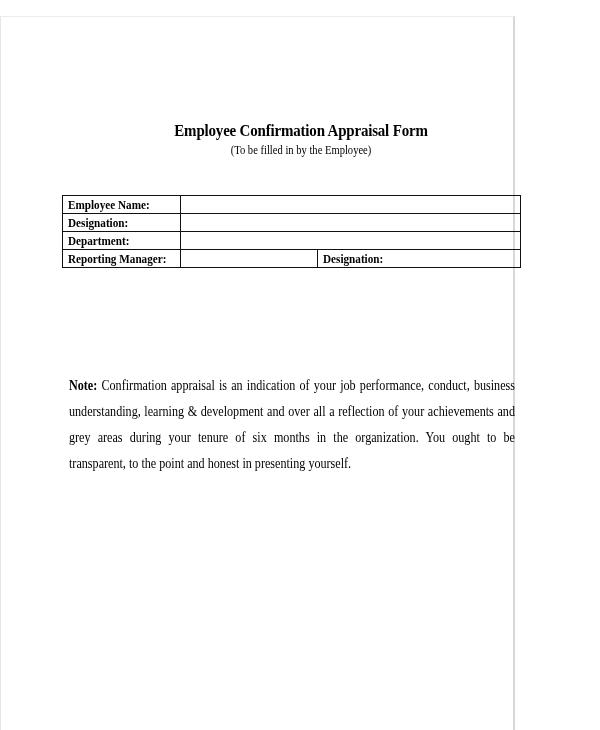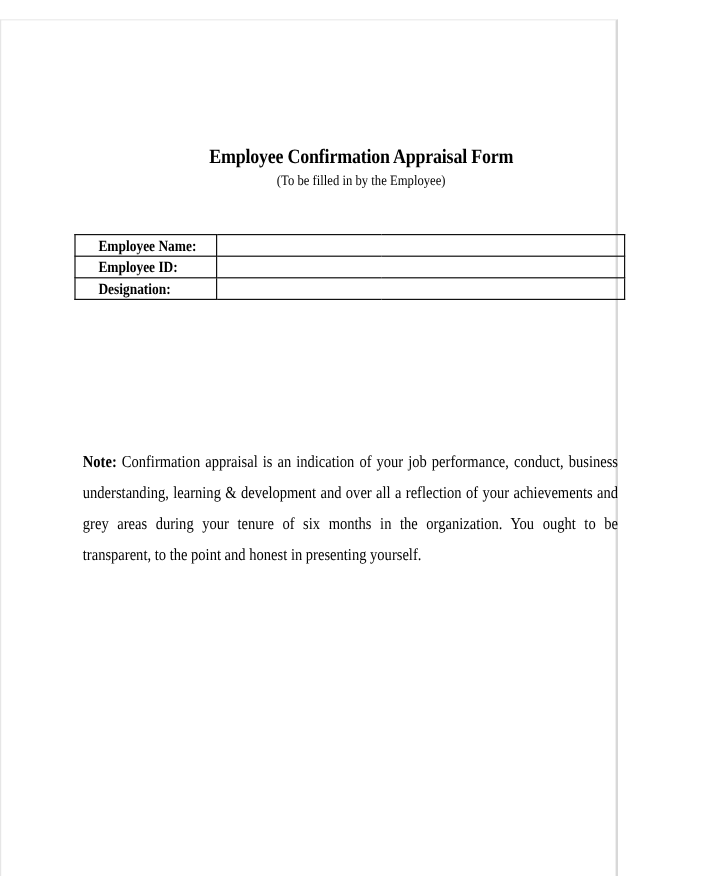--- a/index.html
+++ b/index.html
@@ -23,21 +23,21 @@
     .subtitle {
       position: absolute; left: 0; width: 600px; top: 126px;
       text-align: center; font-size: 12px;
       transform: scaleX(0.88); transform-origin: center;
     }
     table.form {
       position: absolute; left: 61px; top: 178px; width: 458px;
       border-collapse: collapse; table-layout: fixed;
     }
     table.form td {
-      border: 1.5px solid #111; height: 17px; padding: 0 0 0 19px;
+      border: 1.5px solid #111; height: 17px; padding: 0 0 0 5px;
       font-size: 13px; font-weight: bold; line-height: 17px;
       vertical-align: bottom; white-space: nowrap; overflow: hidden;
     }
     table.form td .lbl {
       display: inline-block; transform: scaleX(0.86); transform-origin: left center;
     }
     .note {
       position: absolute; left: 68px; top: 356px; width: 446px;
       font-size: 14px; line-height: 26px; text-align: justify;
     }
@@ -58,26 +58,31 @@
       <col style="width:118px">
       <col style="width:137px">
       <col style="width:203px">
     </colgroup>
     <tbody>
       <tr>
         <td><span class="lbl">Employee Name:</span></td>
         <td colspan="2"></td>
       </tr>
       <tr>
-        <td><span class="lbl">Employee ID:</span></td>
+        <td><span class="lbl">Designation:</span></td>
         <td colspan="2"></td>
       </tr>
       <tr>
+        <td><span class="lbl">Department:</span></td>
+        <td colspan="2"></td>
+      </tr>
+      <tr>
+        <td><span class="lbl">Reporting Manager:</span></td>
+        <td></td>
         <td><span class="lbl">Designation:</span></td>
-        <td colspan="2"></td>
       </tr>
     </tbody>
   </table>
 
   <div class="note">
     <span class="inner"><b>Note:</b> <span>Confirmation appraisal is an indication of your job performance, conduct, business understanding, learning &amp; development and over all a reflection of your achievements and grey areas during your tenure of six months in the organization. You ought to be transparent, to the point and honest in presenting yourself.</span></span>
   </div>
 </div>
 
 </body></html>

